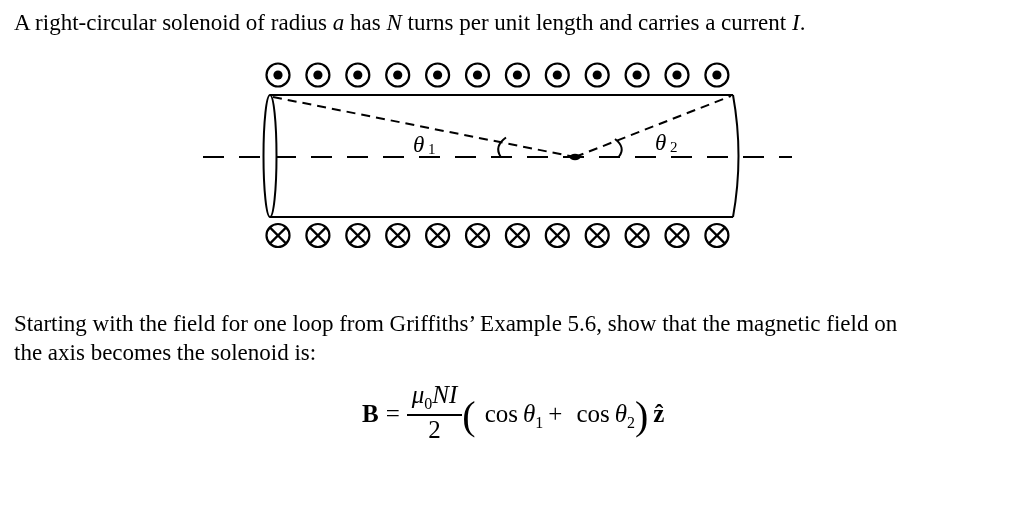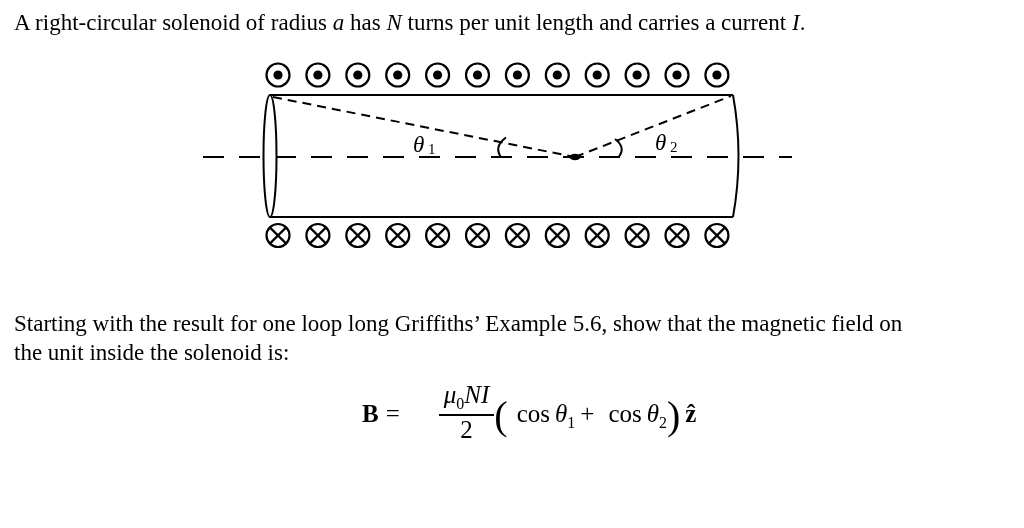--- a/index.html
+++ b/index.html
@@ -12,21 +12,21 @@
   .ink{stroke:#000;stroke-width:2;fill:none;}
   .sym{stroke:#000;stroke-width:2.2;fill:none;}
   .dash-axis{stroke-dasharray:21 15;}
   .dash-ray{stroke-dasharray:9 6;}
   .theta{font-family:"Liberation Serif",serif;font-style:italic;font-size:23px;fill:#000;}
   .theta-sub{font-family:"Liberation Serif",serif;font-size:15px;fill:#000;}
   
   .formula{position:absolute;left:362px;top:386px;font-size:25px;white-space:nowrap;}
   .fB{font-weight:bold;}
   .feq{margin:0 7px;}
-  .frac{display:inline-block;vertical-align:middle;text-align:center;position:relative;top:-4px;margin-left:32px;}
+  .frac{display:inline-block;vertical-align:middle;text-align:center;position:relative;top:-4px;}
   .num{display:block;font-style:italic;border-bottom:2px solid #000;padding:0 5px 1px;line-height:1.05;}
   .num sub{font-style:normal;}
   .den{display:block;line-height:1.1;}
   sub{font-size:16px;}
   .paren{font-size:40px;line-height:0;vertical-align:-7px;}
   .fn{margin-left:9px;}
   .th{font-style:italic;margin-left:5px;}
   .plus{margin:0 5px;}
   .zhat{font-weight:bold;margin-left:5px;}
 </style>
@@ -117,19 +117,19 @@
         <line x1="629.1999999999999" y1="243.4" x2="644.9999999999999" y2="227.6" class="sym"></line>
         <circle cx="677" cy="235.5" r="11.5" class="sym"></circle>
         <line x1="669.1" y1="227.6" x2="684.9" y2="243.4" class="sym"></line>
         <line x1="669.1" y1="243.4" x2="684.9" y2="227.6" class="sym"></line>
         <circle cx="716.9" cy="235.5" r="11.5" class="sym"></circle>
         <line x1="709" y1="227.6" x2="724.8" y2="243.4" class="sym"></line>
         <line x1="709" y1="243.4" x2="724.8" y2="227.6" class="sym"></line>
       </g>
   </svg>
 
-  <div class="tline" style="top:311px">Starting with the result for one loop long Griffiths’ Example 5.6, show that the magnetic field on</div>
-  <div class="tline" style="top:340px">the unit inside the solenoid is:</div>
+  <div class="tline" style="top:311px">Starting with the field for one loop from Griffiths’ Example 5.6, show that the magnetic field on</div>
+  <div class="tline" style="top:340px">the axis becomes the solenoid is:</div>
 
   <div class="formula"><span class="fB">B</span><span class="feq">=</span><span class="frac"><span class="num"><i>μ</i><sub>0</sub><i>NI</i></span><span class="den">2</span></span><span class="paren">(</span><span class="fn">cos</span><span class="th">θ</span><sub>1</sub><span class="plus">+</span><span class="fn">cos</span><span class="th">θ</span><sub>2</sub><span class="paren">)</span><span class="zhat">ẑ</span></div>
 
 
 </div>
 
 </body></html>

